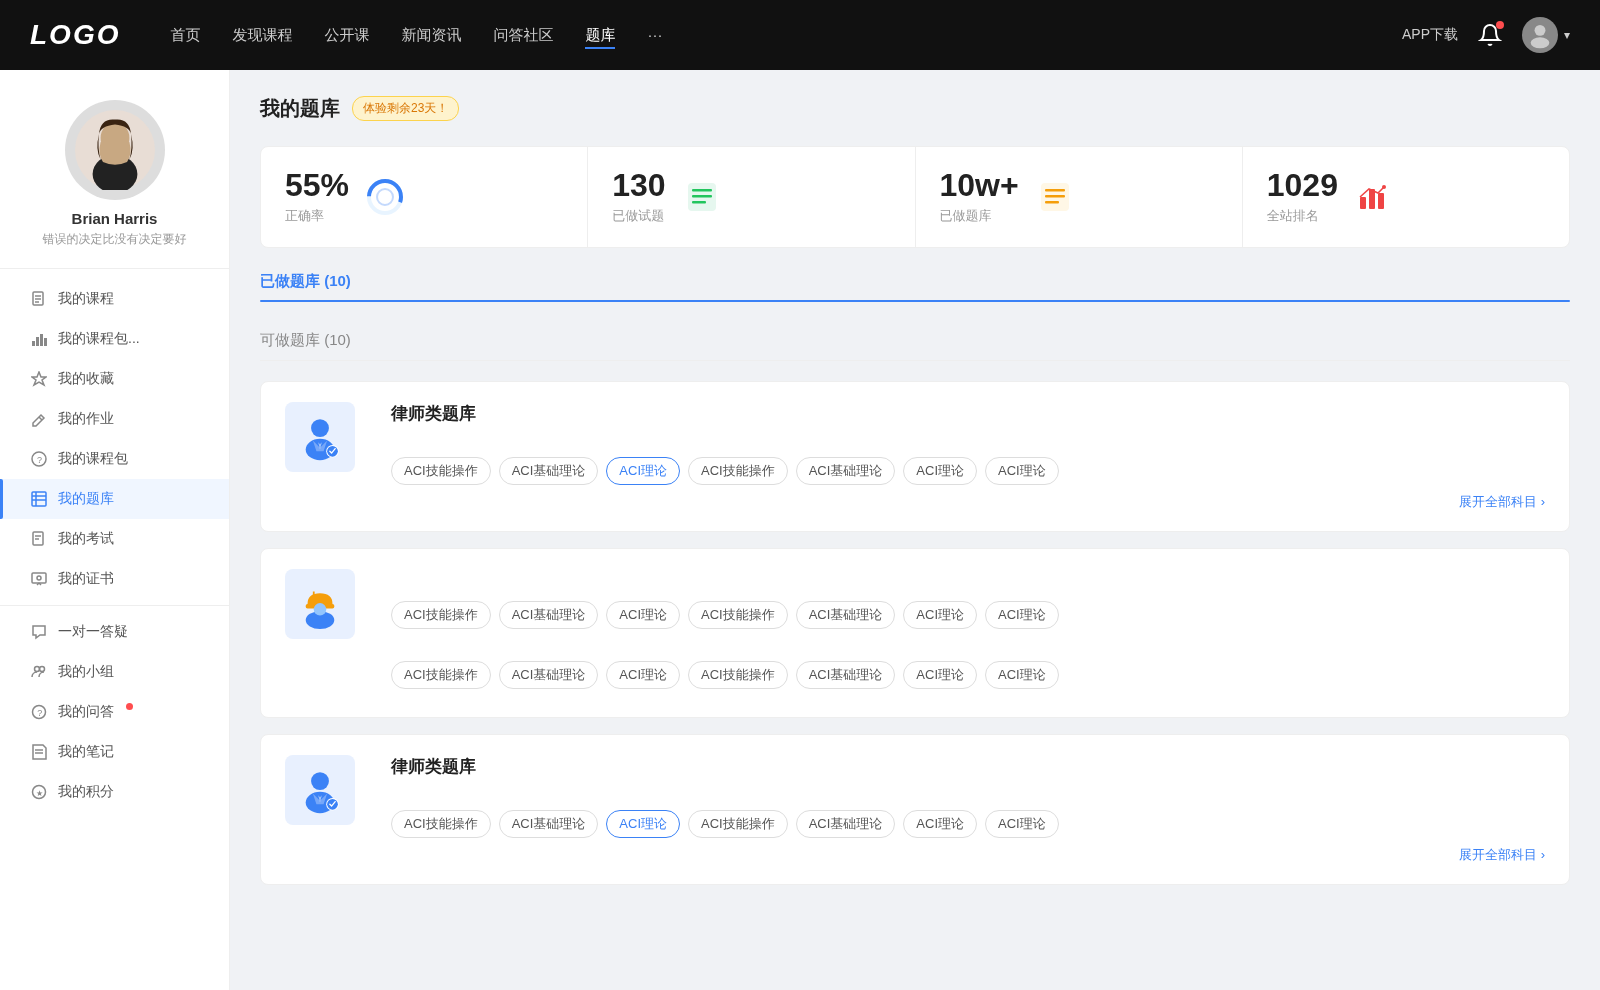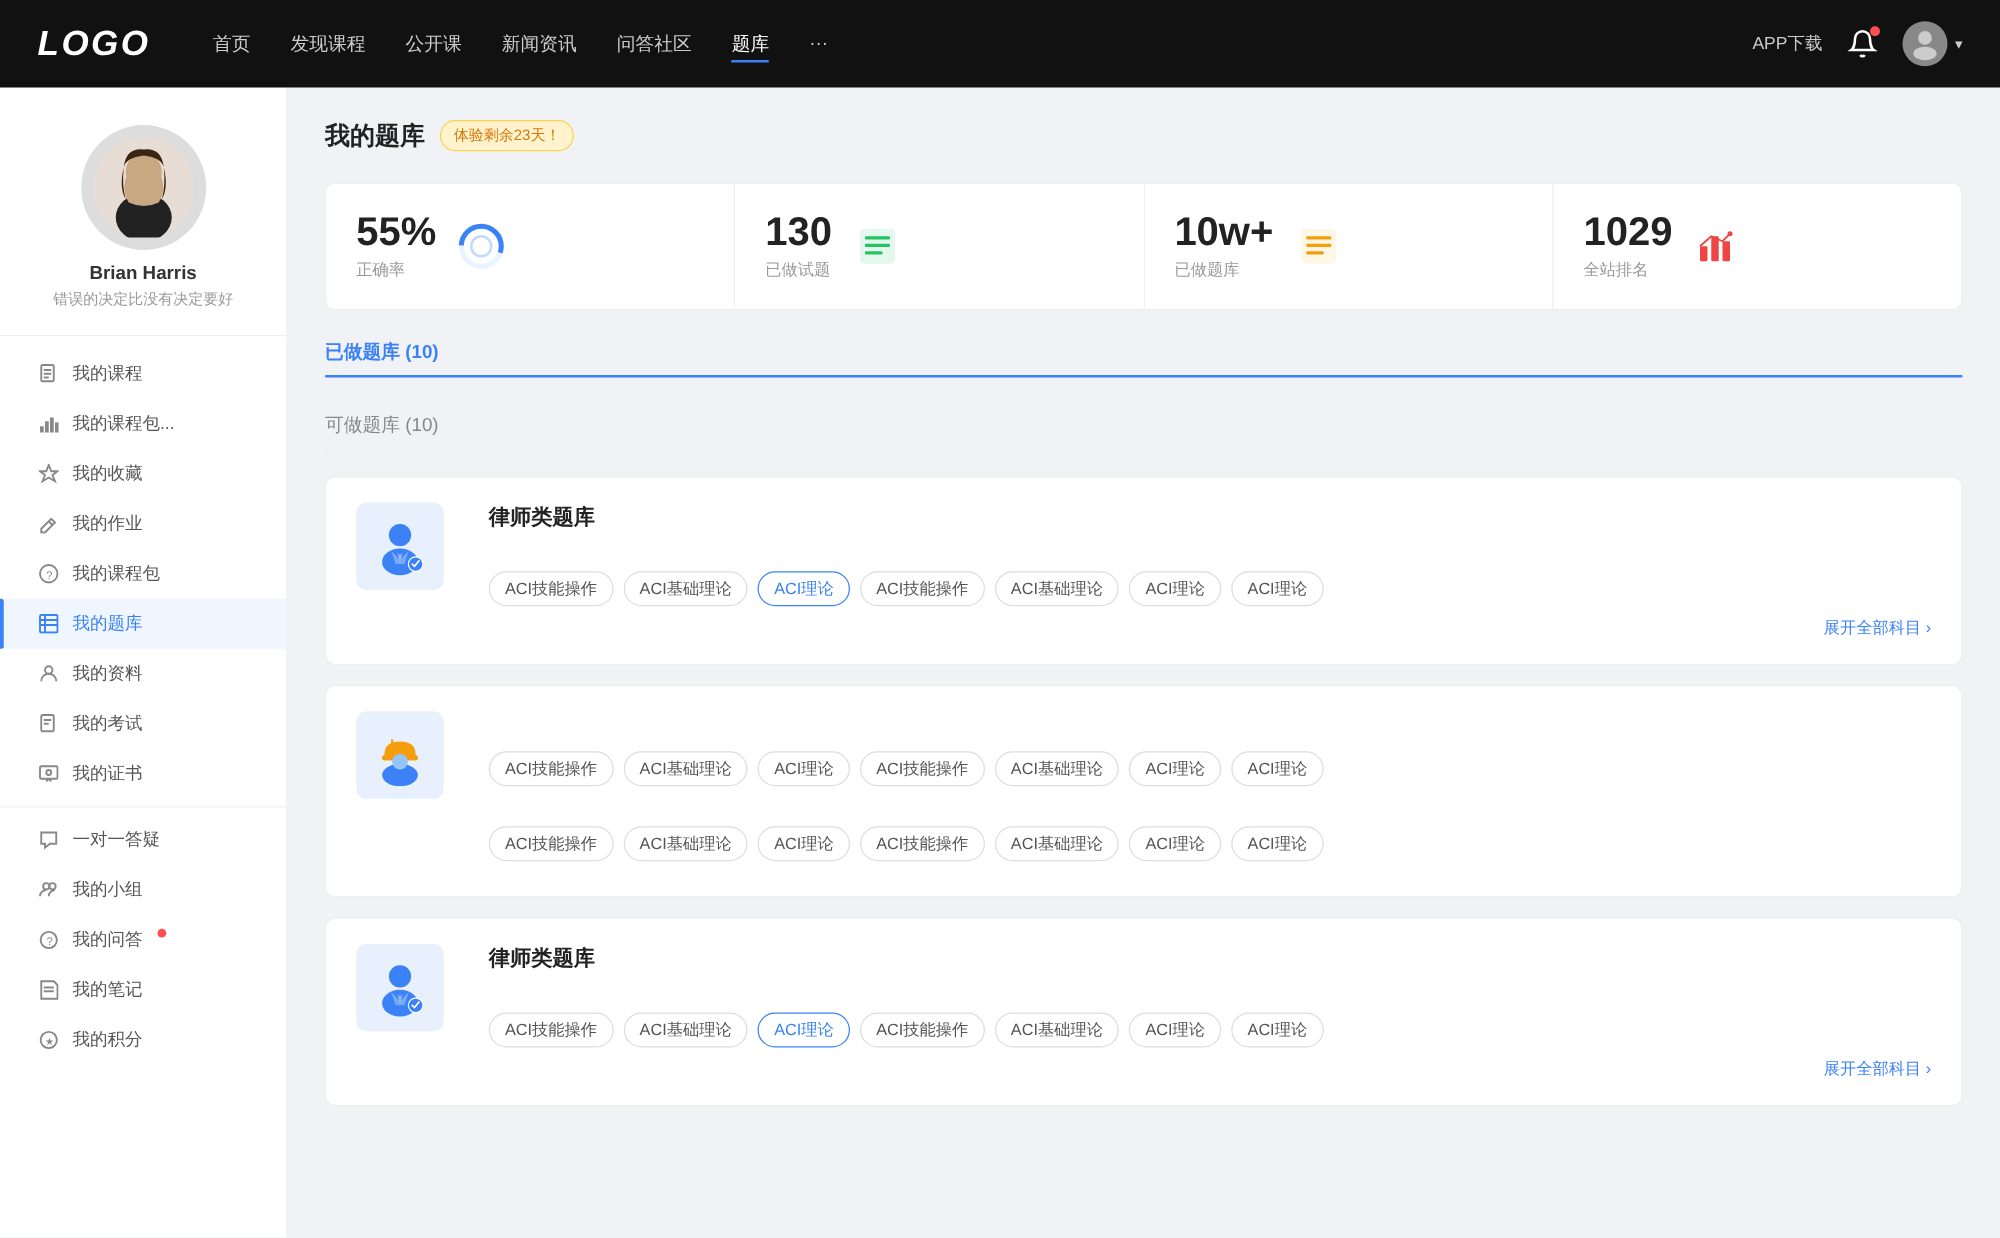--- a/index.html
+++ b/index.html
@@ -446,29 +446,20 @@
             <line x1="1" y1="5" x2="15" y2="5"></line>
             <line x1="1" y1="9" x2="15" y2="9"></line>
             <line x1="5" y1="1" x2="5" y2="15"></line>
           </svg>
         </span>
         <span>我的题库</span>
       </li>
       <li>
         <span class="menu-icon">
           <svg width="16" height="16" viewBox="0 0 16 16" fill="none" stroke="currentColor" stroke-width="1.5">
-            <circle cx="8" cy="5" r="3"></circle>
-              <path d="M2 14c0-3.3 2.7-6 6-6s6 2.7 6 6"></path>
-          </svg>
-        </span>
-        <span>我的资料</span>
-      </li>
-      <li>
-        <span class="menu-icon">
-          <svg width="16" height="16" viewBox="0 0 16 16" fill="none" stroke="currentColor" stroke-width="1.5">
             <rect x="2" y="1" width="10" height="13" rx="1"></rect>
             <line x1="4" y1="5" x2="10" y2="5"></line>
               <line x1="4" y1="8" x2="8" y2="8"></line>
           </svg>
         </span>
         <span>我的考试</span>
       </li>
       <li>
         <span class="menu-icon">
           <svg width="16" height="16" viewBox="0 0 16 16" fill="none" stroke="currentColor" stroke-width="1.5">

